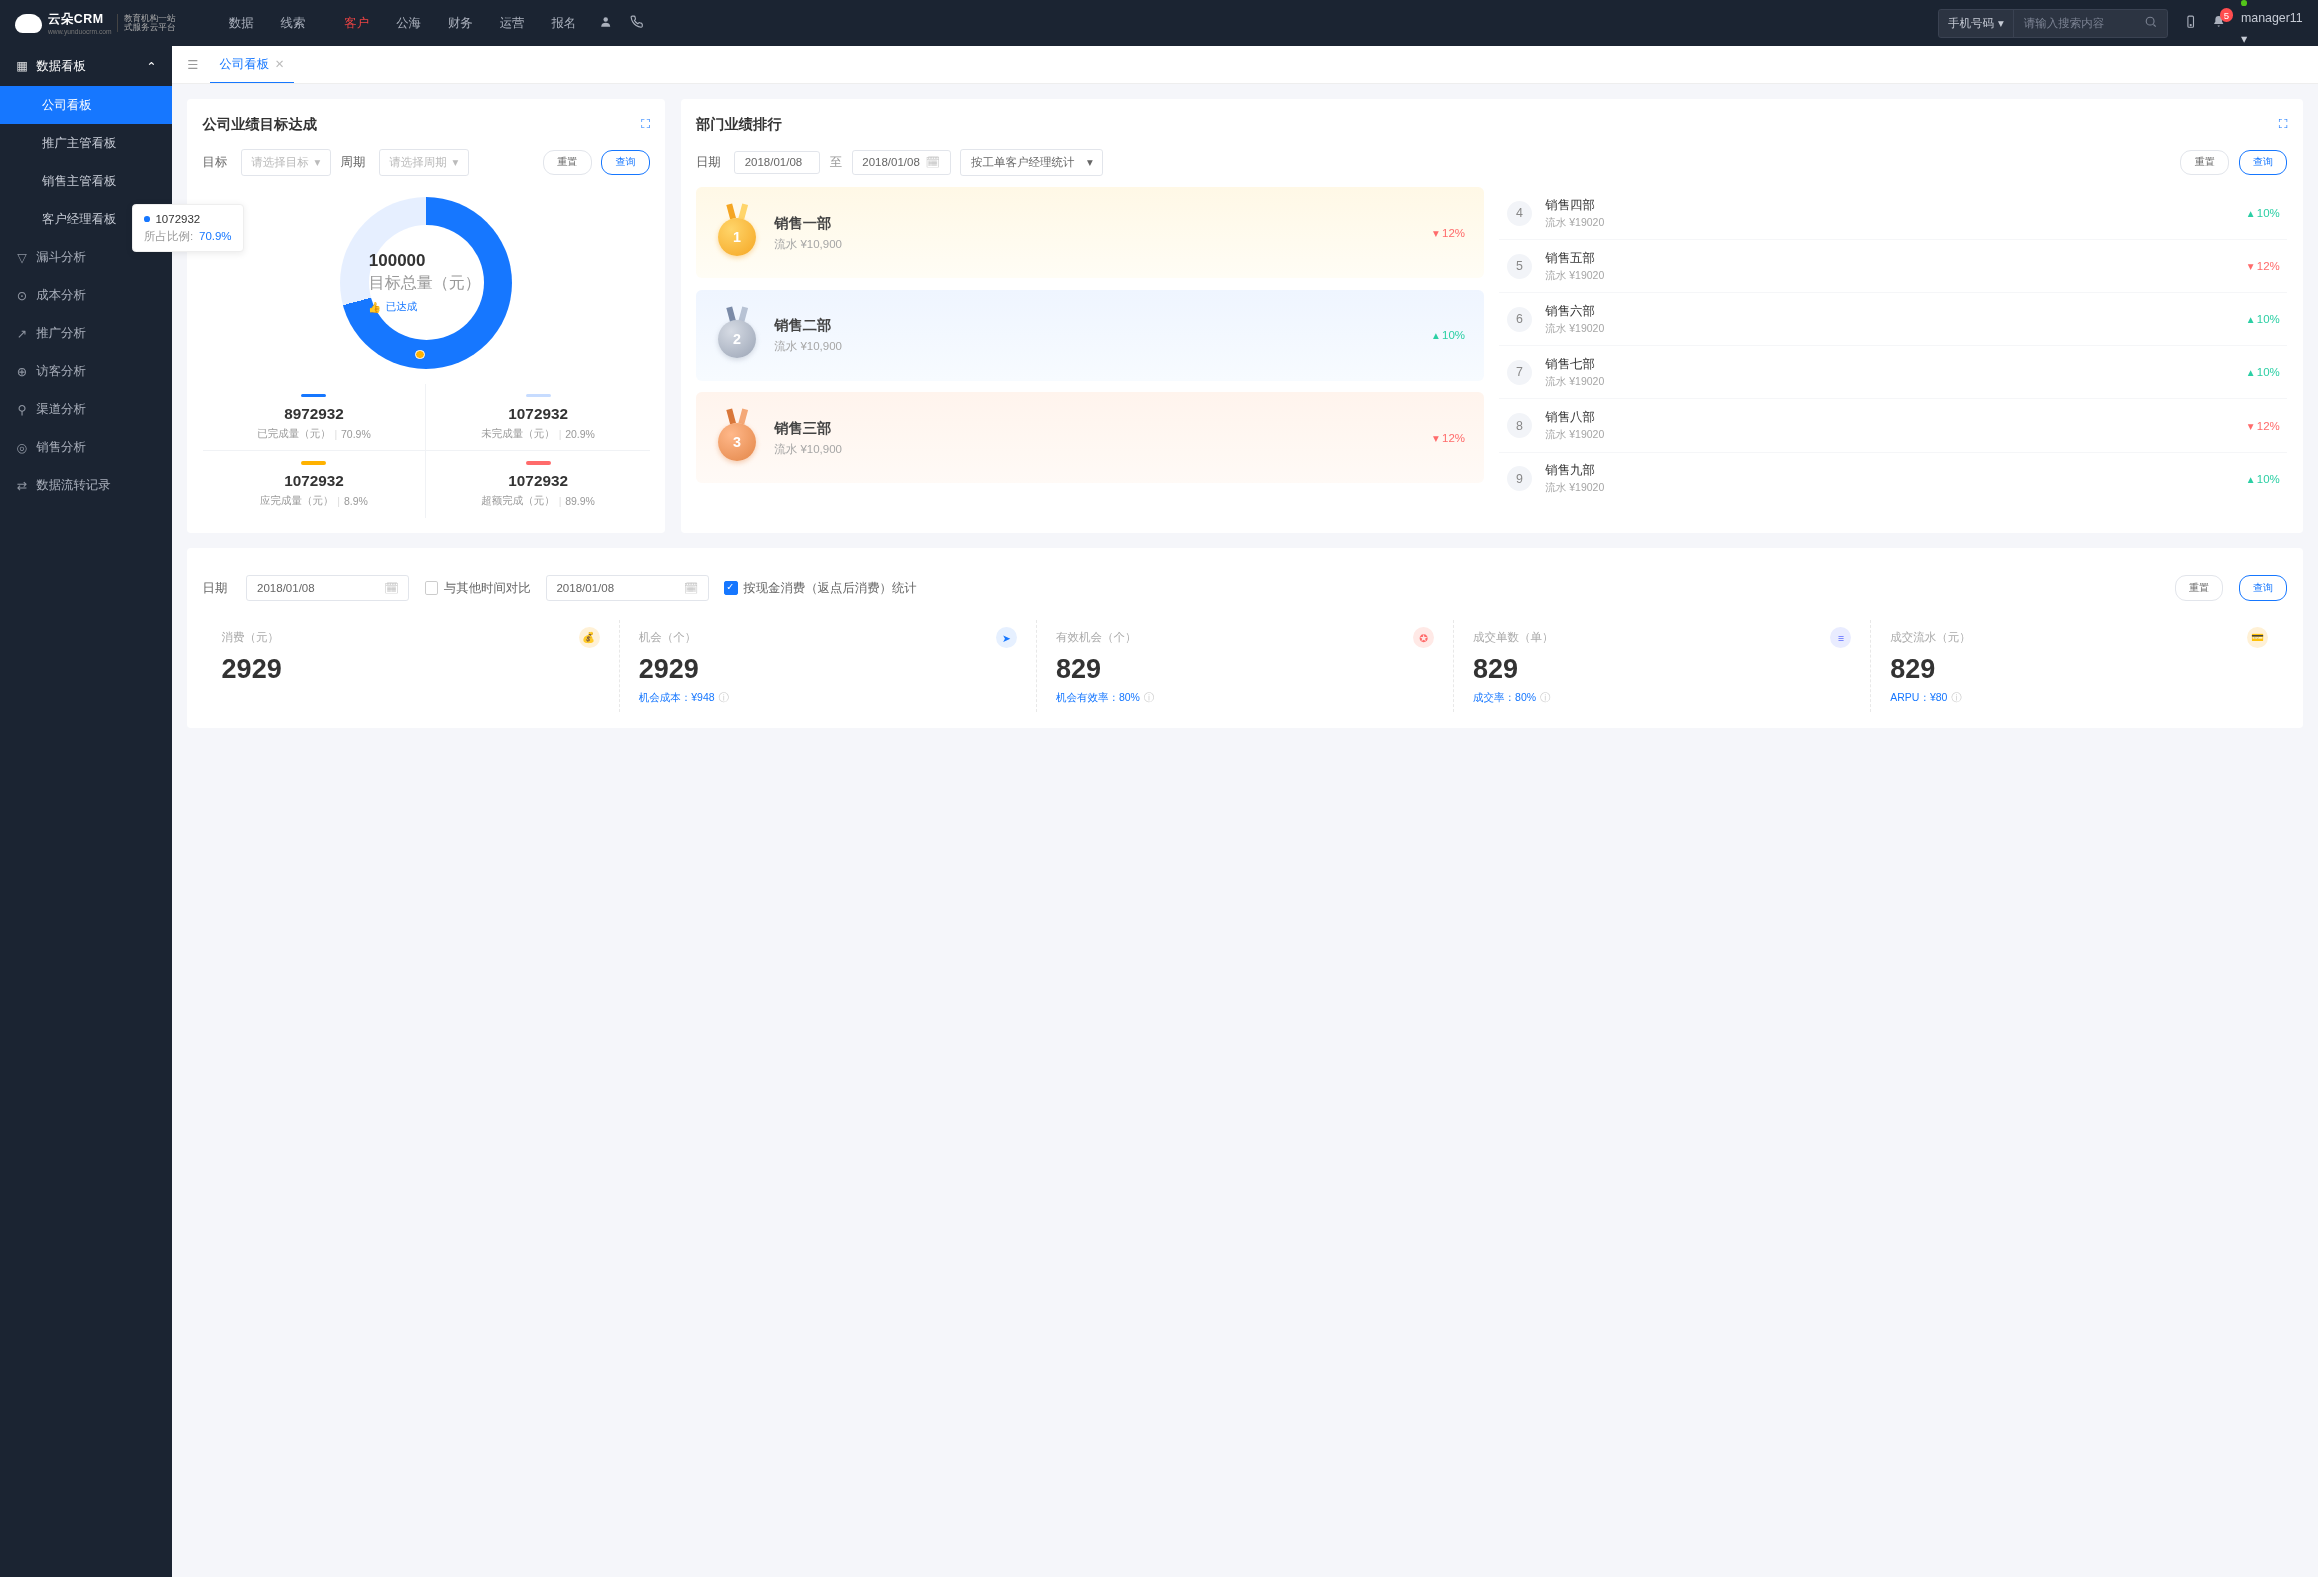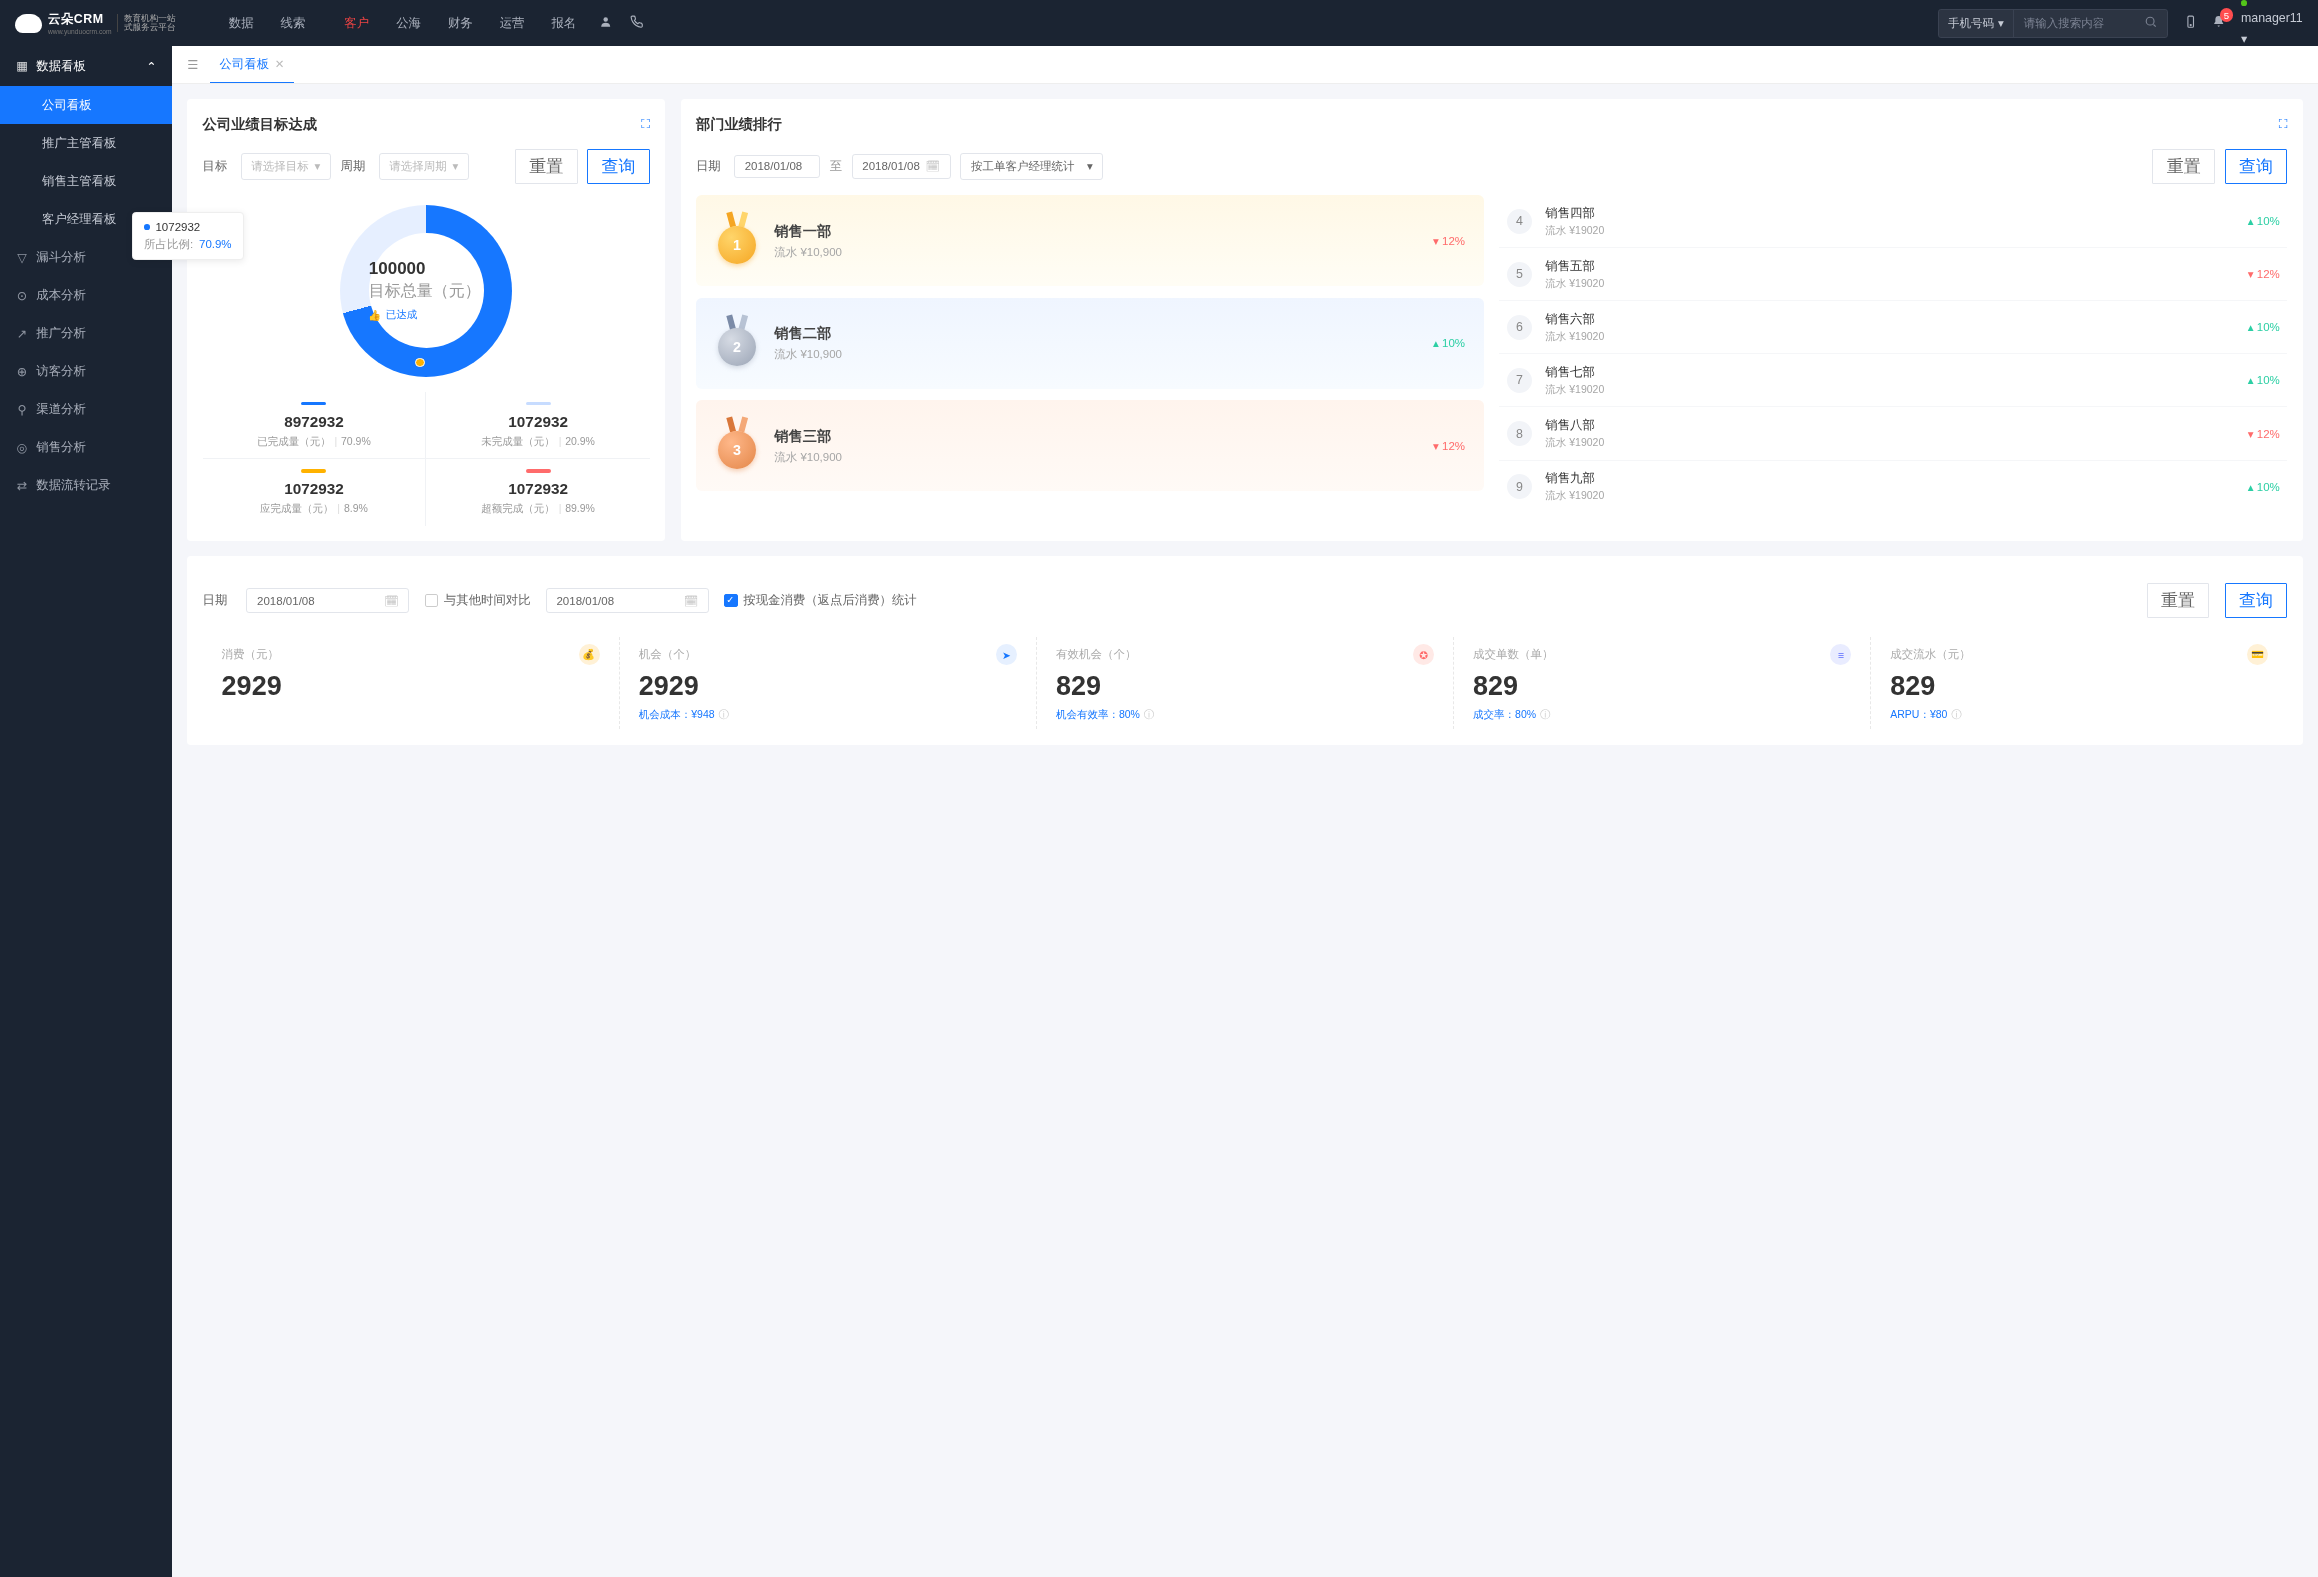--- a/index.html
+++ b/index.html
@@ -68,21 +68,21 @@
 .panel-title { font-size:14.3px; font-weight:600; color:#333; }
 .expand { color:#1677ff; font-size:12.4px; }
 .filters { display:flex; align-items:center; gap:9.6px; margin-bottom:11.5px; flex-wrap:wrap; }
 .flabel { color:#666; font-size:12.4px; margin-right:3.8px; }
 .select, .dateinput {
   border:1px solid #e2e5eb; border-radius:2.9px; padding:4.8px 9.6px; background:#fff;
   display:flex; align-items:center; gap:5.7px; color:#bbb; font-size:11.5px; min-width:86px;
   justify-content:space-between;
 }
 .dateinput { color:#666; }
-.btn { border:1px solid #e2e5eb; background:#fff; color:#666; padding:4.8px 13.4px; border-radius:1px; cursor:pointer; font-size:17px; }
+.btn { border:1px solid #e2e5eb; background:#fff; color:#666; padding:4.8px 13.4px; border-radius:11px; cursor:pointer; font-size:10px; }
 .btn.primary { border-color:#1677ff; color:#1677ff; }
 .spacer { flex-grow:1; }
 .donut-wrap { position:relative; display:flex; flex-direction:column; align-items:center; }
 .donut { width:172px; height:172px; border-radius:50%; position:relative; margin-top:9.6px;
   background: conic-gradient(#1677ff 0deg 255deg, #e6efff 255deg 360deg);
   display:flex; align-items:center; justify-content:center;
 }
 .donut-inner { width:115px; height:115px; background:#fff; border-radius:50%; display:flex; flex-direction:column; justify-content:center; }
 .donut-value { font-size:17px; font-weight:700; color:#333; }
 .donut-label { font-size:16px; color:#999; margin-top:1.9px; }
@@ -91,21 +91,21 @@
 .tooltip { position:absolute; left:-71px; top:17px; background:#fff; border:1px solid #eee; box-shadow:0 1.9px 7.6px rgba(0,0,0,0.08); border-radius:3.8px; padding:7.6px 11.5px; font-size:11.5px; }
 .tt-row { display:flex; align-items:center; gap:5.7px; }
 .tt-dot { width:5.7px; height:5.7px; background:#1677ff; border-radius:50%; }
 .tt-pct { color:#1677ff; }
 .metric-grid { display:grid; grid-template-columns:1fr 1fr; gap:0; margin-top:15.3px; }
 .metric-cell { display:flex; flex-direction:column; align-items:center; padding:9.6px 3.8px; }
 .metric-cell:nth-child(1),.metric-cell:nth-child(2) { border-bottom:1px solid #f0f2f5; }
 .metric-cell:nth-child(odd) { border-right:1px solid #f0f2f5; }
 .metric-bar { width:25px; height:3.8px; border-radius:1.9px; margin-bottom:7.6px; }
 .metric-val { font-size:15.3px; font-weight:700; color:#333; }
-.metric-desc { font-size:10.5px; color:#999; margin-top:3.8px; display:flex; gap:3.8px; }
+.metric-desc { font-size:10.5px; color:#999; margin-top:3.8px; display:flex; gap:3.8px;align-items:center; }
 .metric-divider { color:#ddd; }
 .rank-panel { flex-grow:1; }
 .rank-body { display:flex; gap:15.3px; }
 .rank-top3 { flex:1; display:flex; flex-direction:column; gap:11.5px; }
 .rank-rest { flex:1; display:flex; flex-direction:column; }
 .rank-card { border-radius:5.7px; padding:17px 19px; display:flex; align-items:center; gap:15.3px; position:relative; }
 .rank1 { background:linear-gradient(180deg,#fff8e6,#fffdf5); }
 .rank2 { background:linear-gradient(180deg,#eff5ff,#f7fbff); }
 .rank3 { background:linear-gradient(180deg,#fff4ed,#fffaf6); }
 .medal { width:44px; height:57px; position:relative; flex-shrink:0; }

